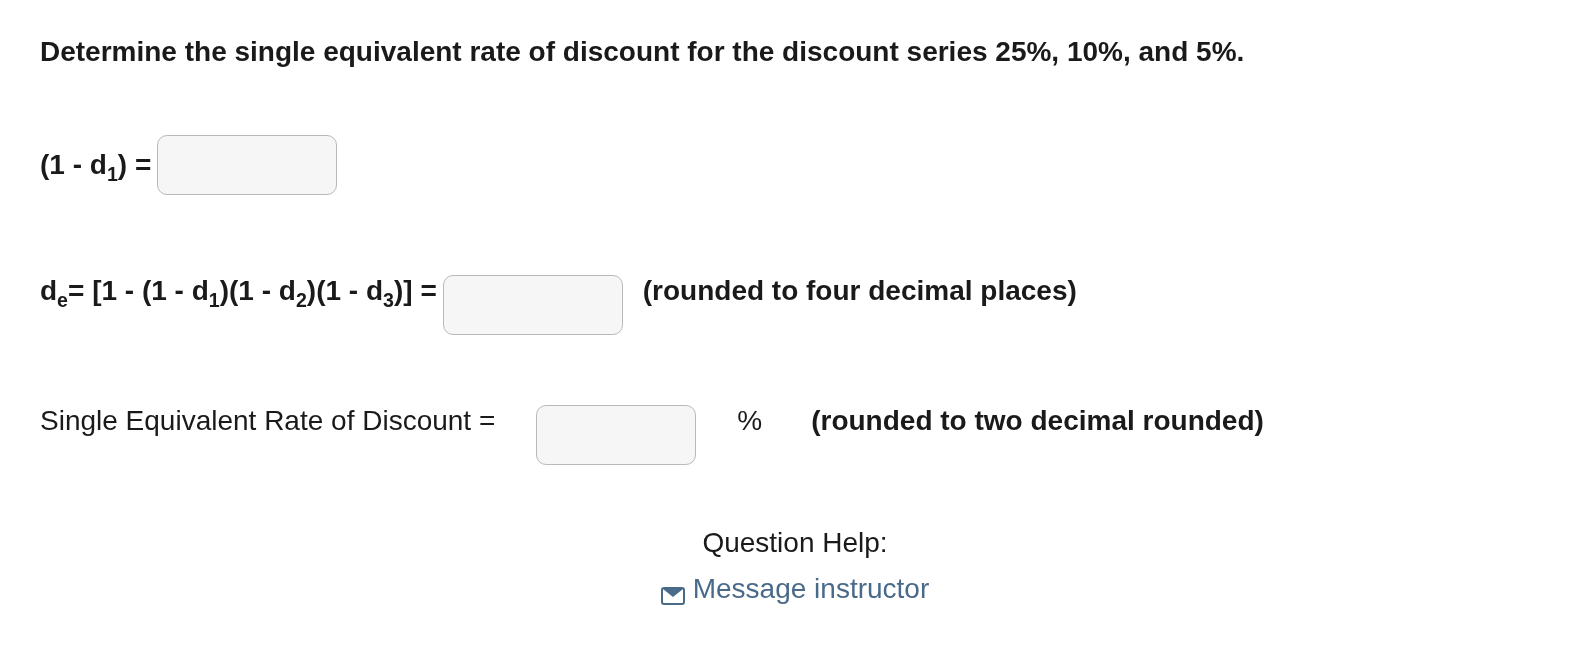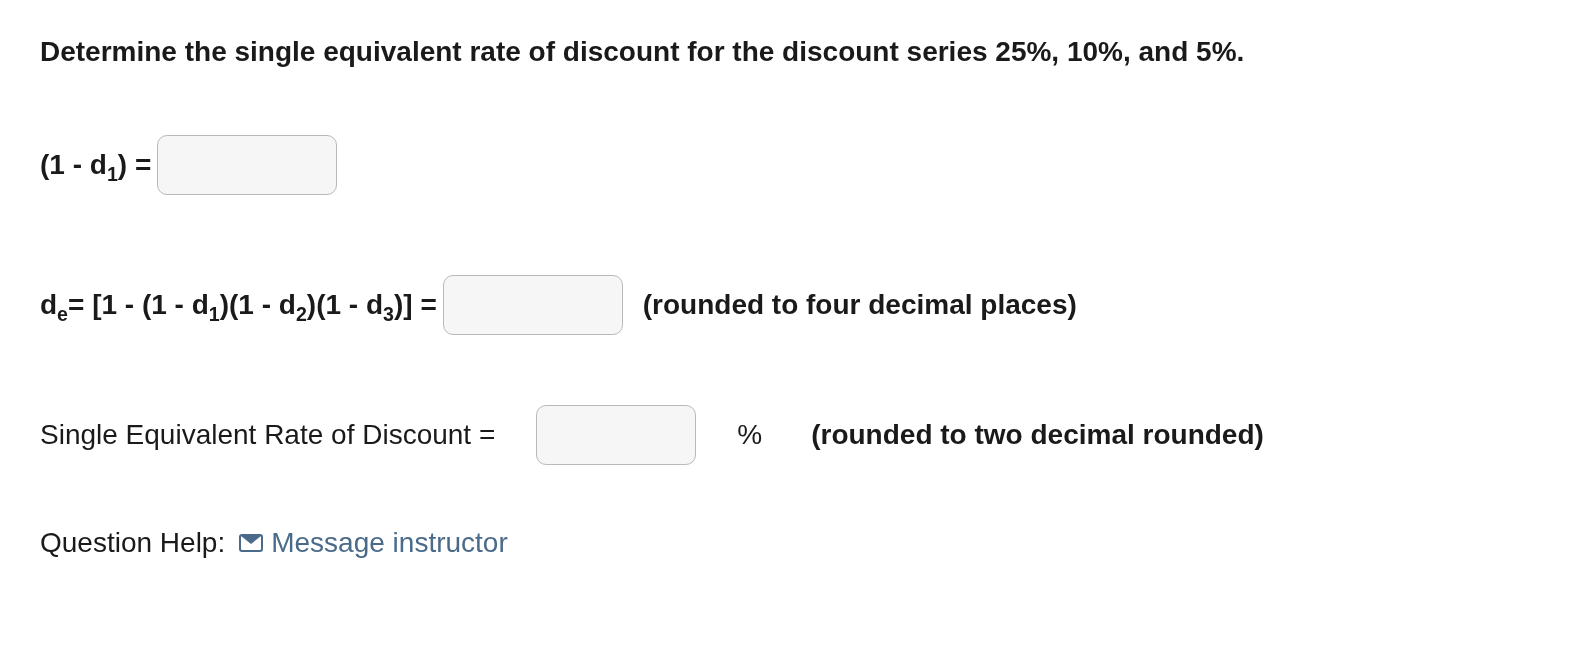--- a/index.html
+++ b/index.html
@@ -14,21 +14,20 @@
     height: 666px;
     overflow: hidden;
   }
   .prompt {
     font-weight: 700;
     line-height: 1.6;
     margin-bottom: 60px;
   }
   .row {
     display: flex;
-    align-items: center;
     margin-bottom: 70px;
     gap: 0;
   }
   .row1 { gap: 60px; margin-bottom: 80px; }
   .cell { display: inline-flex; align-items: center; white-space: nowrap; }
   .math { font-weight: 700; }
   .math-reg { font-weight: 400; }
   sub { font-size: 0.7em; vertical-align: sub; line-height: 0; }
   input.blank {
     width: 180px;
@@ -42,26 +41,27 @@
   }
   input.blank-sm { width: 160px; }
   .bold-note { font-weight: 700; margin-left: 14px; }
   .help-row {
     display: flex;
     align-items: center;
     gap: 14px;
     font-size: 28px;
     color: #1a1a1a;
     margin-top: 40px;
+    flex-direction: column;
   }
   .help-label { color: #1a1a1a; }
   .link {
     color: #4a6a8a;
     display: inline-flex;
-    align-items: center;
+    align-items: flex-end;
     gap: 8px;
     cursor: pointer;
   }
   .icon-mail {
     width: 24px; height: 18px;
     border: 2px solid #4a6a8a;
     border-radius: 3px;
     position: relative;
     display: inline-block;
   }

